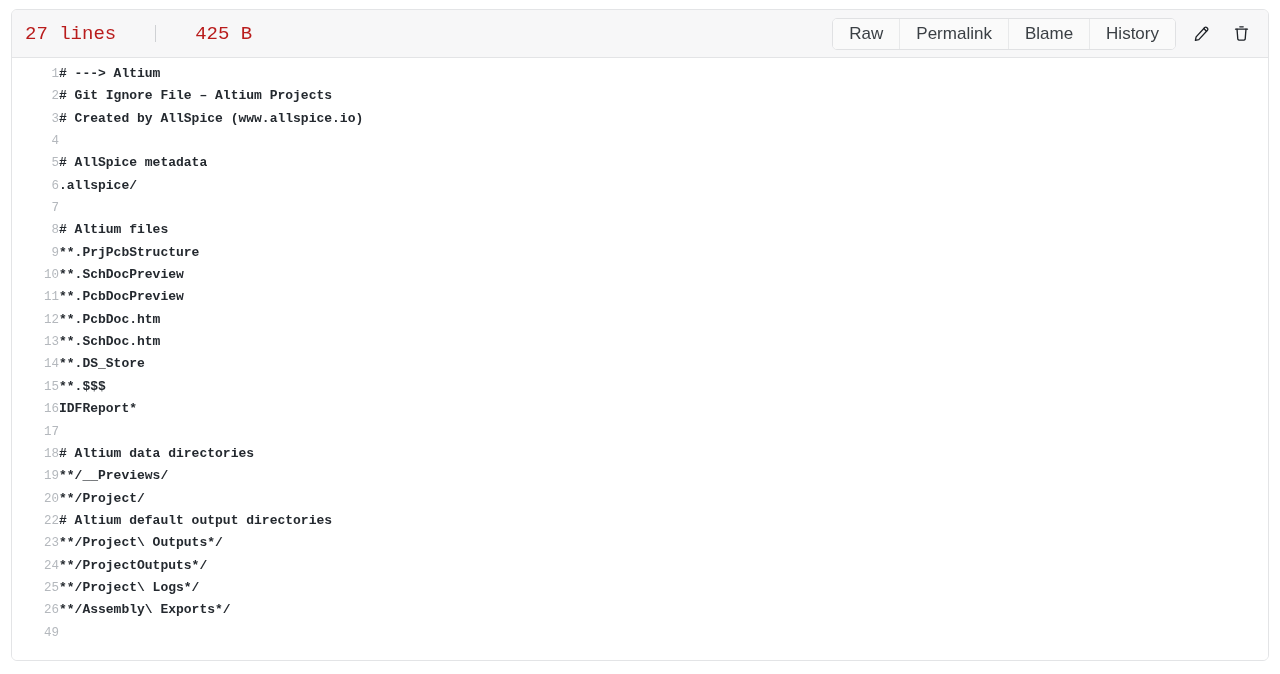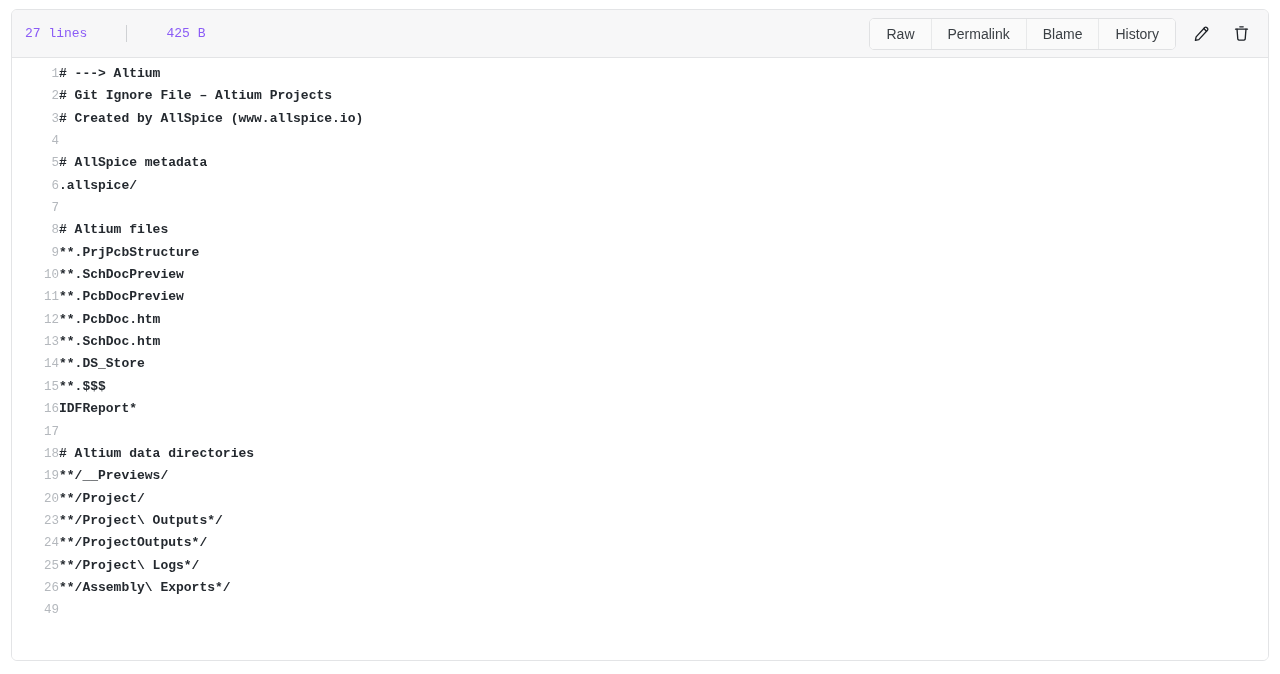--- a/index.html
+++ b/index.html
@@ -37,22 +37,22 @@
     background: #f7f7f8;
     border-bottom: 1px solid #e3e4e6;
     display: flex;
     align-items: center;
     padding: 0 12px 0 13px;
   }
   .file-meta {
     display: flex;
     align-items: center;
     font-family: "Liberation Mono", "DejaVu Sans Mono", monospace;
-    font-size: 13px;
-    color: #8b5cf6;
+    font-size: 19px;
+    color: #b91c1c;
     letter-spacing: 0px;
     white-space: pre;
     gap: 28px;
   }
   .file-meta .divider {
     display: inline-block;
     width: 1px;
     height: 17px;
     background: #cfd1d4;
     margin: 0 11px;
@@ -72,21 +72,21 @@
     border-radius: 5px;
     background: #fafafa;
     overflow: hidden;
   }
   .btn-group .btn {
     display: flex;
     align-items: center;
     justify-content: center;
     padding: 0 16px;
     font-family: "Liberation Sans", sans-serif;
-    font-size: 14px;
+    font-size: 17px;
     color: #3a3f44;
     background: #fafafa;
     border: 0;
     border-left: 1px solid #e8e9ea;
     cursor: pointer;
     white-space: nowrap;
   }
   .btn-group .btn:first-child { border-left: 0; }
 
   .icon-btn {
@@ -260,20 +260,24 @@
           </tr>
           <tr>
             <td class="lineno">19</td>
             <td class="codecell">**/__Previews/</td>
           </tr>
           <tr>
             <td class="lineno">20</td>
             <td class="codecell">**/Project/</td>
           </tr>
           <tr>
+            <td class="lineno">22</td>
+            <td class="codecell"># Altium default output directories</td>
+          </tr>
+          <tr>
             <td class="lineno">23</td>
             <td class="codecell">**/Project\ Outputs*/</td>
           </tr>
           <tr>
             <td class="lineno">24</td>
             <td class="codecell">**/ProjectOutputs*/</td>
           </tr>
           <tr>
             <td class="lineno">25</td>
             <td class="codecell">**/Project\ Logs*/</td>

